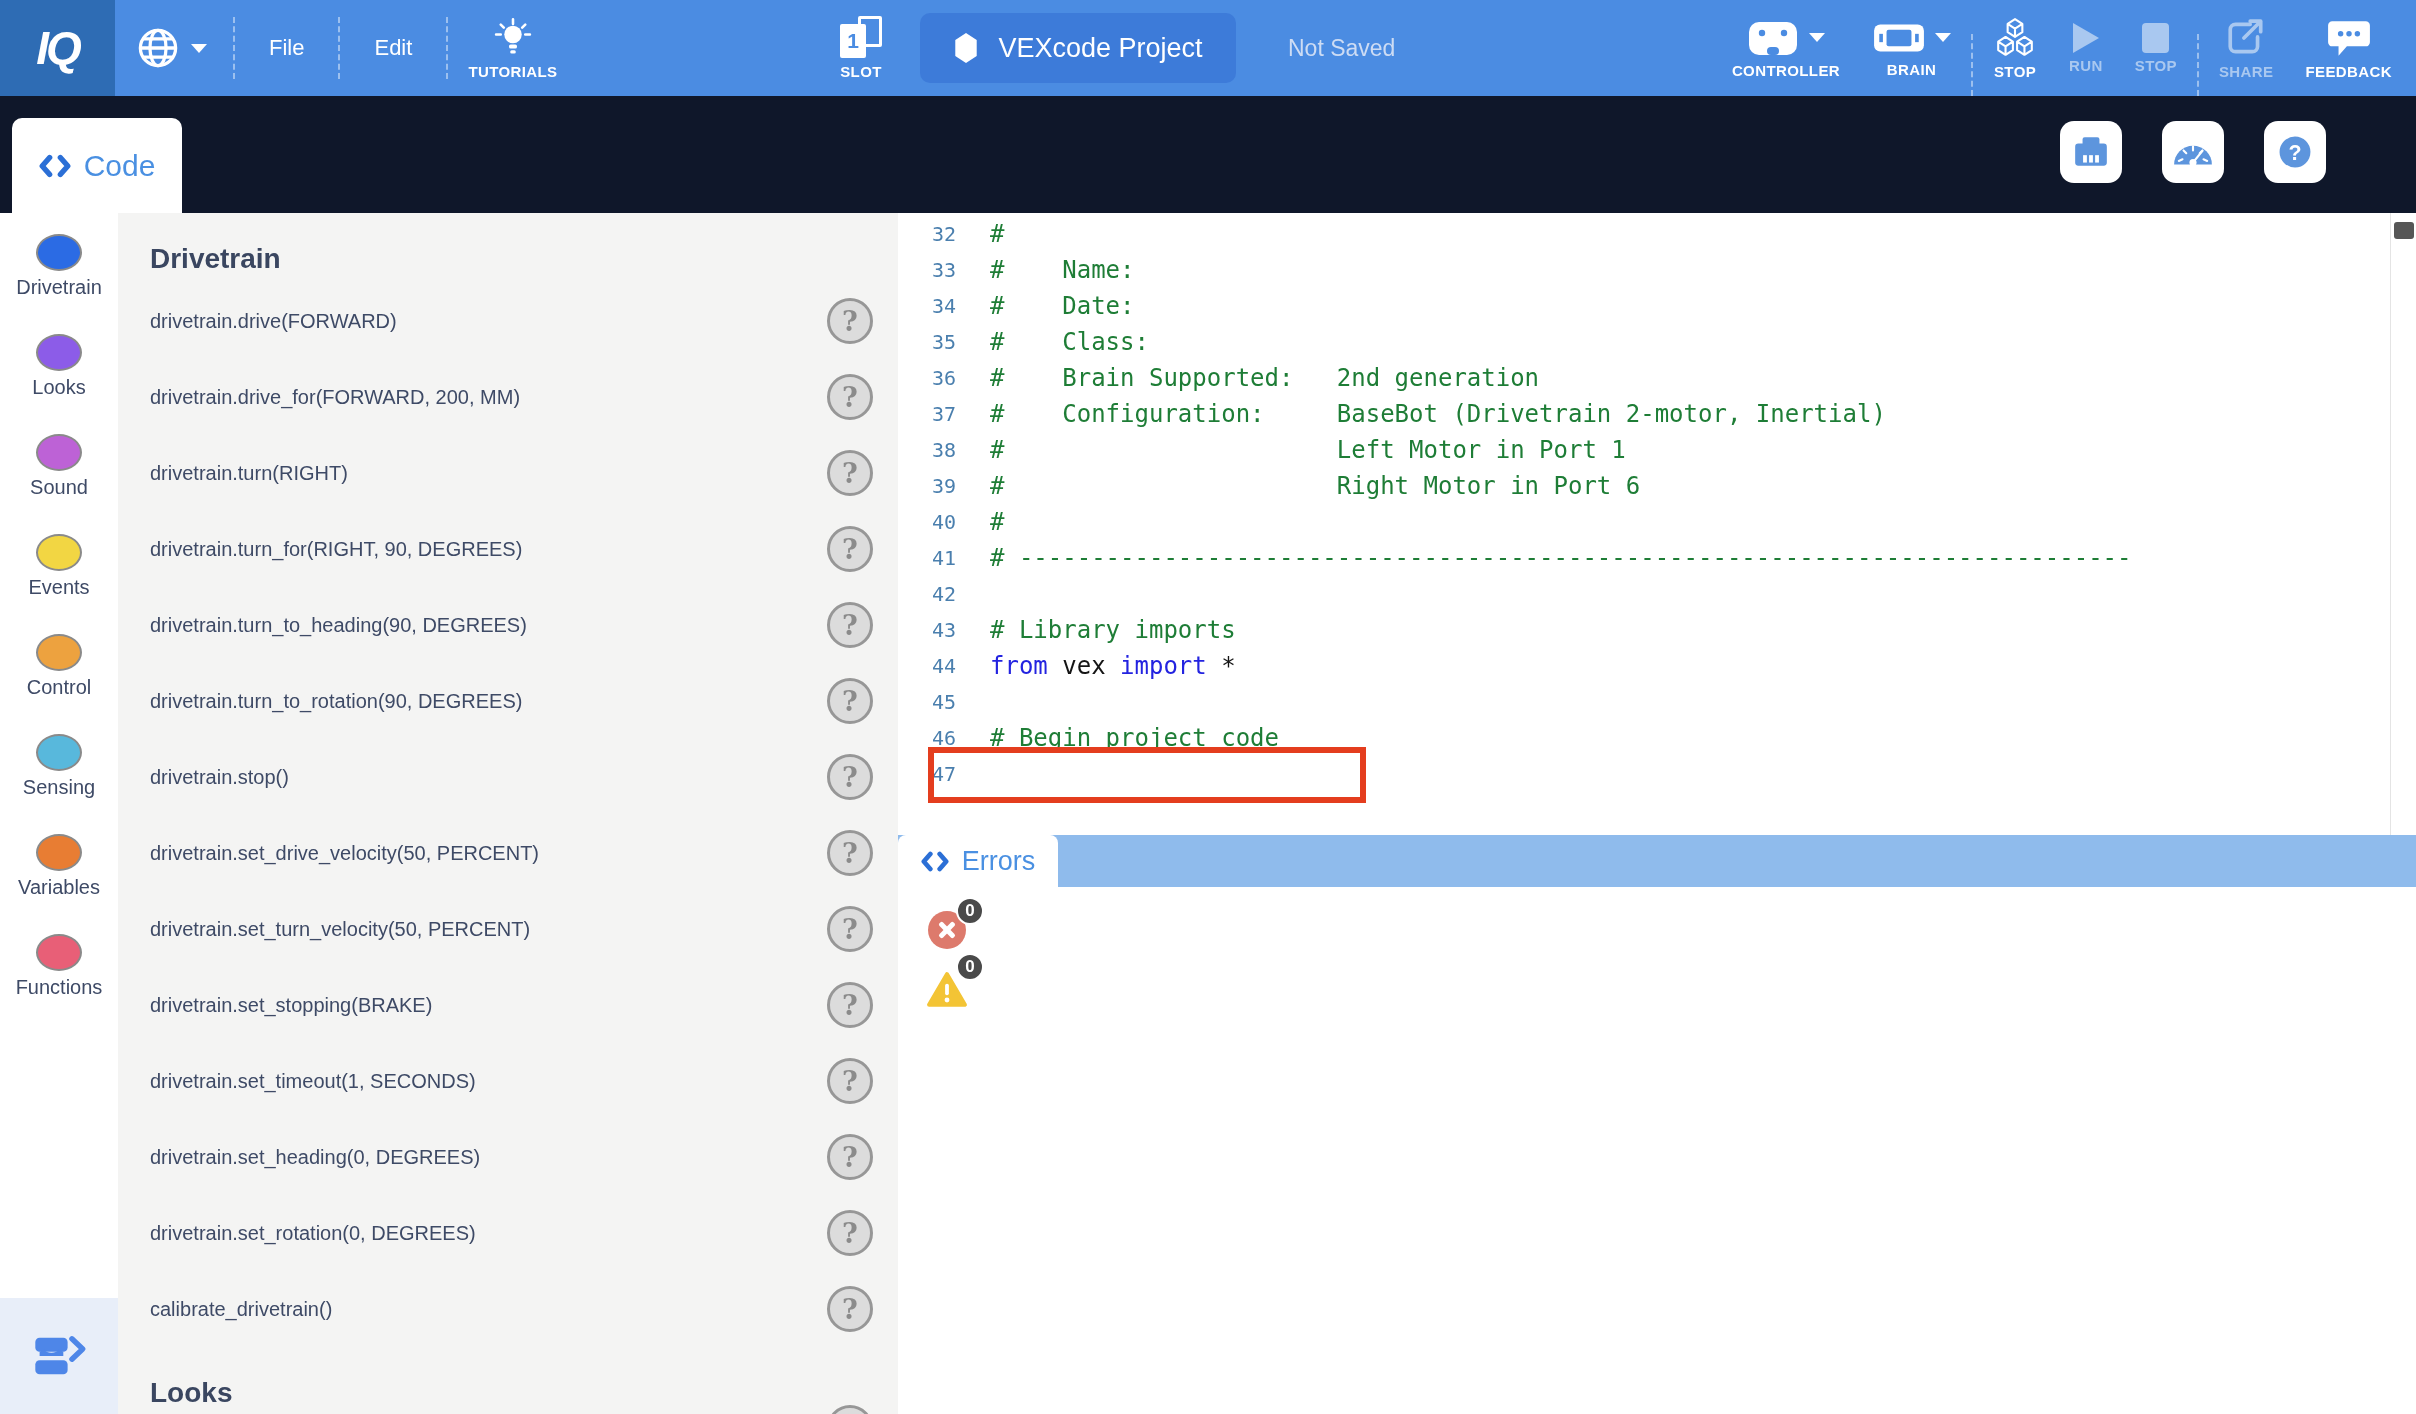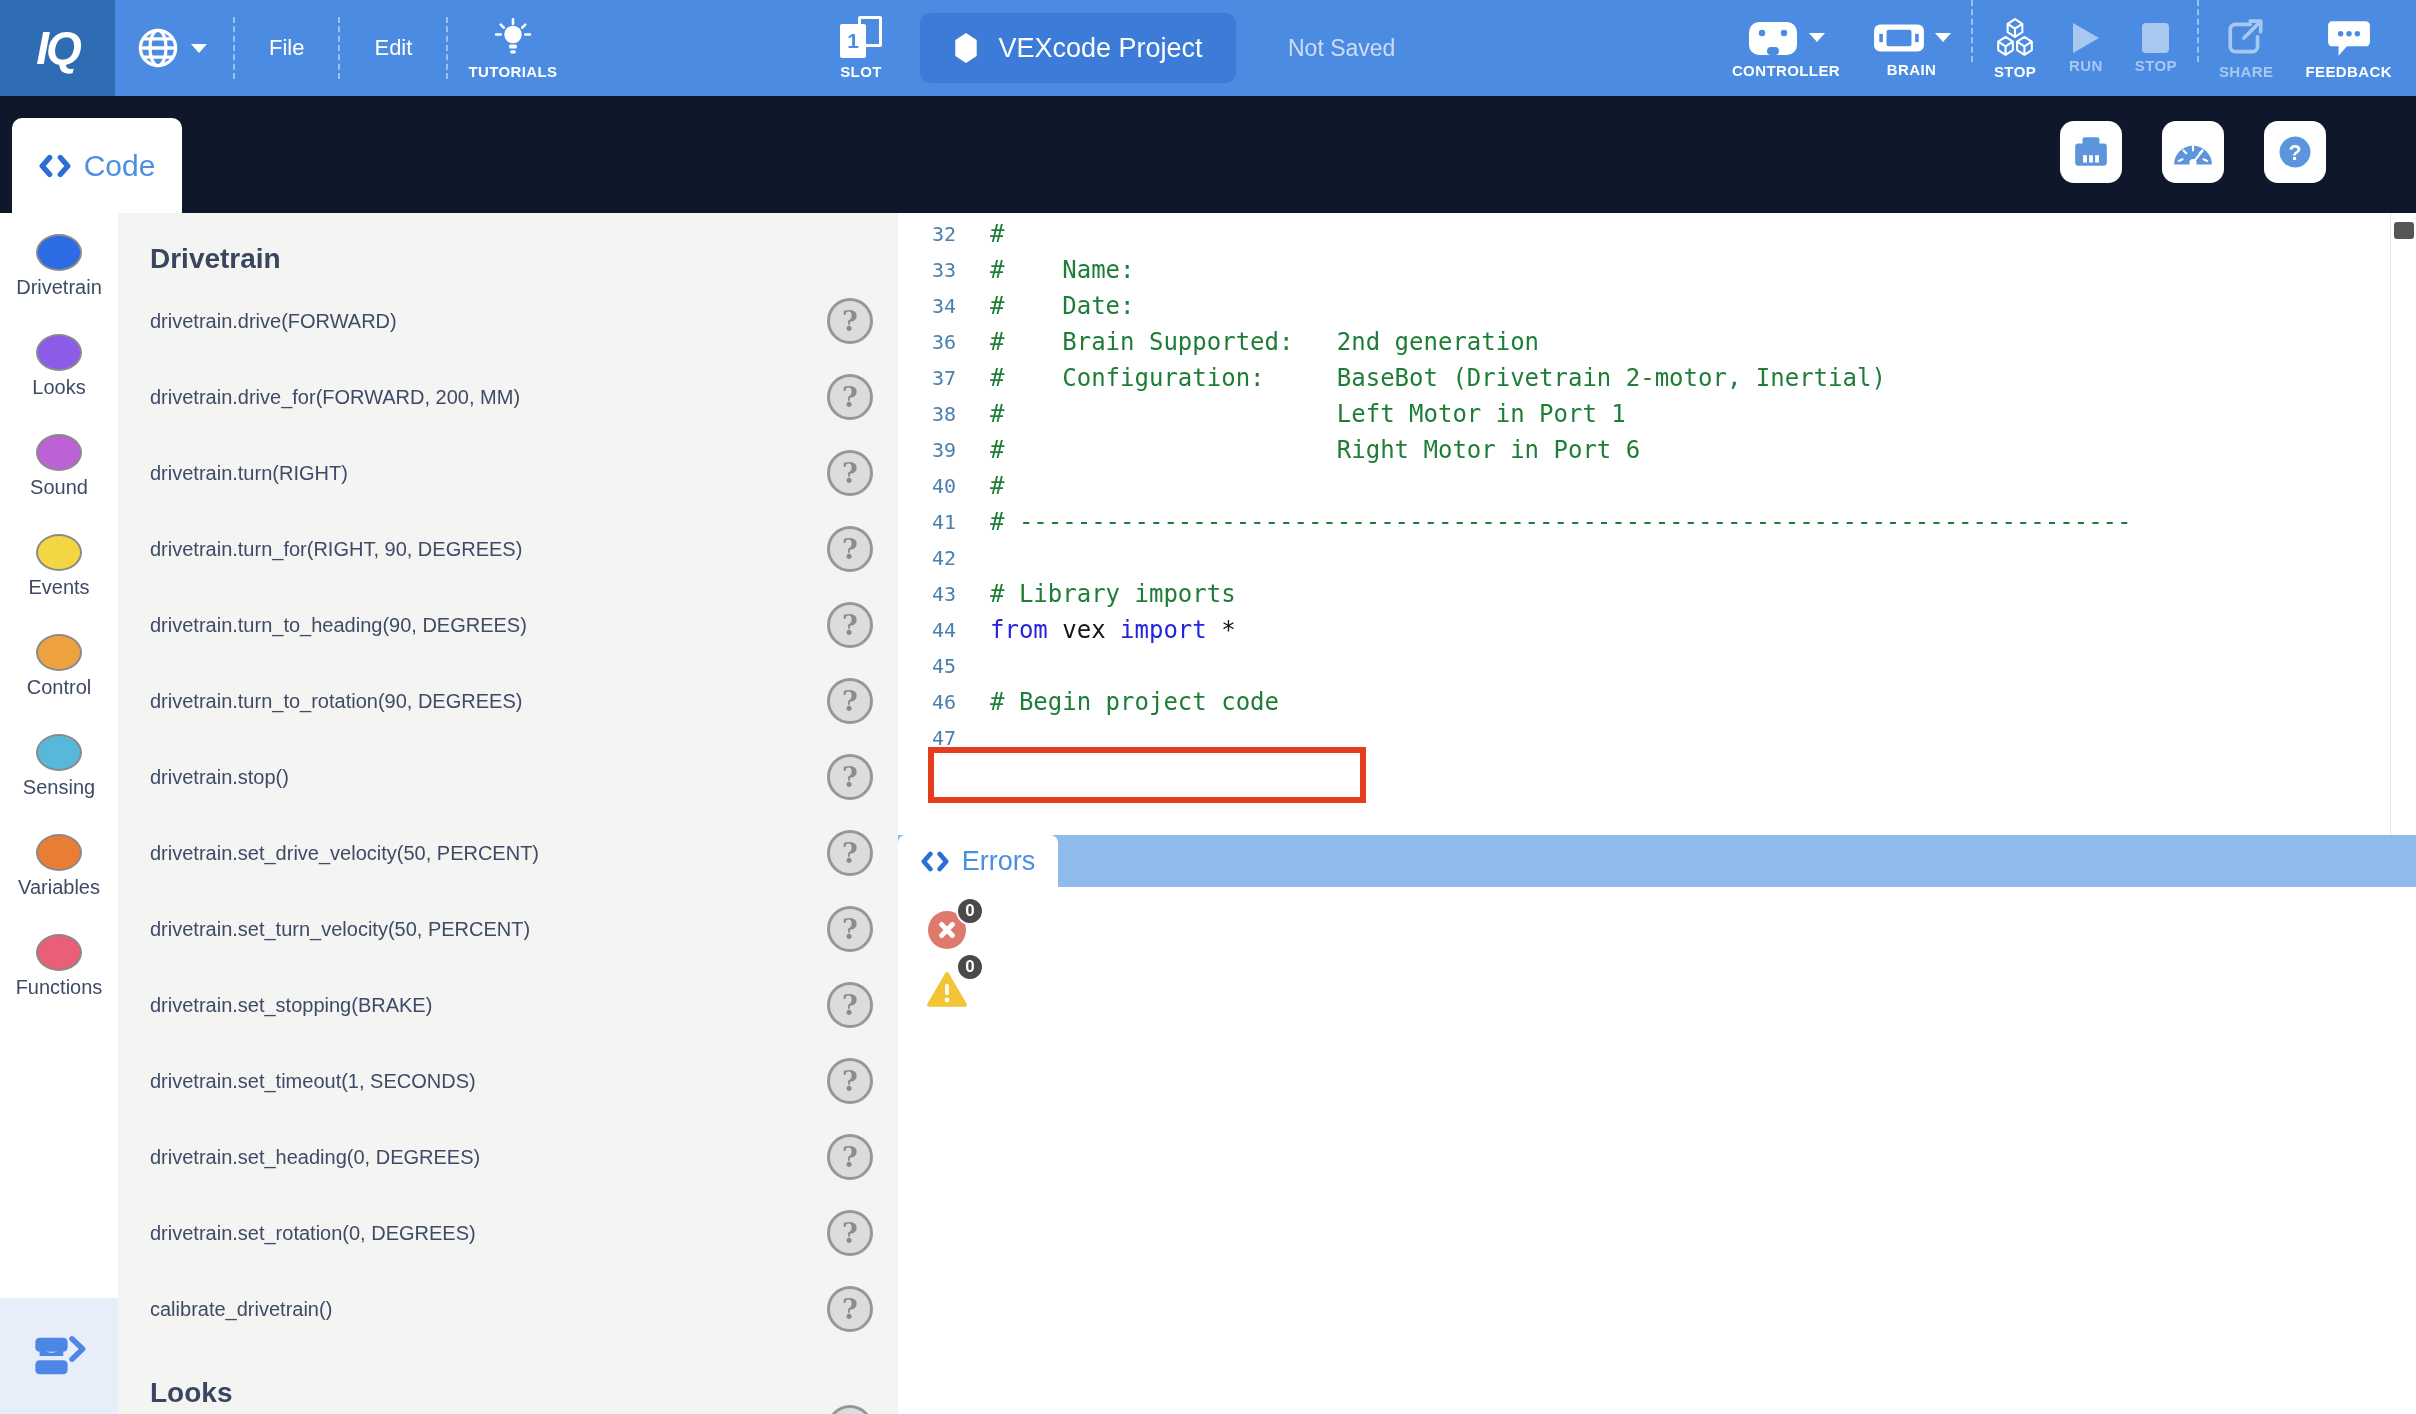--- a/index.html
+++ b/index.html
@@ -22,21 +22,21 @@
 
   .slot-wrap { position:absolute; left:840px; top:0; height:96px; display:flex; flex-direction:column; align-items:center; justify-content:center; gap:3px; cursor:pointer; }
   .slot-pages { position:relative; width:42px; height:44px; }
   .slot-back { position:absolute; right:0; top:0; width:24px; height:31px; border:3px solid #fff; border-radius:2px; }
   .slot-front { position:absolute; left:0; bottom:2px; width:26px; height:34px; background:#fff; border-radius:2px;
                 display:flex; align-items:center; justify-content:center; font-weight:bold; font-size:21px; color:#4b8ce2; }
   .project-btn { position:absolute; left:920px; top:13px; width:316px; height:70px; background:#3d7bd9; border:none; border-radius:10px;
                  display:flex; align-items:center; justify-content:center; gap:19px; color:#fff; font-size:27px; font-family:inherit; cursor:pointer; }
   .not-saved { position:absolute; left:1288px; top:0; height:96px; display:flex; align-items:center; color:#cddcf4; font-size:23px; }
 
-  .tb-right { position:absolute; right:8px; top:0; height:96px; display:flex; align-items:flex-start; }
+  .tb-right { position:absolute; right:8px; top:0; height:96px; display:flex; align-items:flex-end; }
   .run-tri { width:0; height:0; border-left:26px solid #a9c8f0; border-top:15px solid transparent; border-bottom:15px solid transparent; }
   .stop-sq { width:27px; height:30px; background:#a9c8f0; border-radius:4px; }
 
   
   .subbar { position:relative; height:117px; background:#0f172a; z-index:4; }
   .tab { position:absolute; background:#fff; display:flex; align-items:center; justify-content:center; gap:13px; border-radius:10px 10px 0 0; cursor:pointer; }
   .code-tab { left:12px; bottom:0; width:170px; height:95px; }
   .tab-text { color:#4a90e2; font-size:30px; }
   .subbar-btns { position:absolute; right:90px; top:25px; display:flex; gap:40px; }
   .sq-btn { width:62px; height:62px; background:#fff; border:none; border-radius:14px; display:flex; align-items:center; justify-content:center; cursor:pointer; }
@@ -368,20 +368,24 @@
         </div>
         <div class="code-line">
           <span class="ln">33</span>
           <span class="code-text"><span class="tok-comment">#    Name:</span></span>
         </div>
         <div class="code-line">
           <span class="ln">34</span>
           <span class="code-text"><span class="tok-comment">#    Date:</span></span>
         </div>
         <div class="code-line">
+          <span class="ln">35</span>
+          <span class="code-text"><span class="tok-comment">#    Class:</span></span>
+        </div>
+        <div class="code-line">
           <span class="ln">36</span>
           <span class="code-text"><span class="tok-comment">#    Brain Supported:   2nd generation</span></span>
         </div>
         <div class="code-line">
           <span class="ln">37</span>
           <span class="code-text"><span class="tok-comment">#    Configuration:     BaseBot (Drivetrain 2-motor, Inertial)</span></span>
         </div>
         <div class="code-line">
           <span class="ln">38</span>
           <span class="code-text"><span class="tok-comment">#                       Left Motor in Port 1</span></span>

